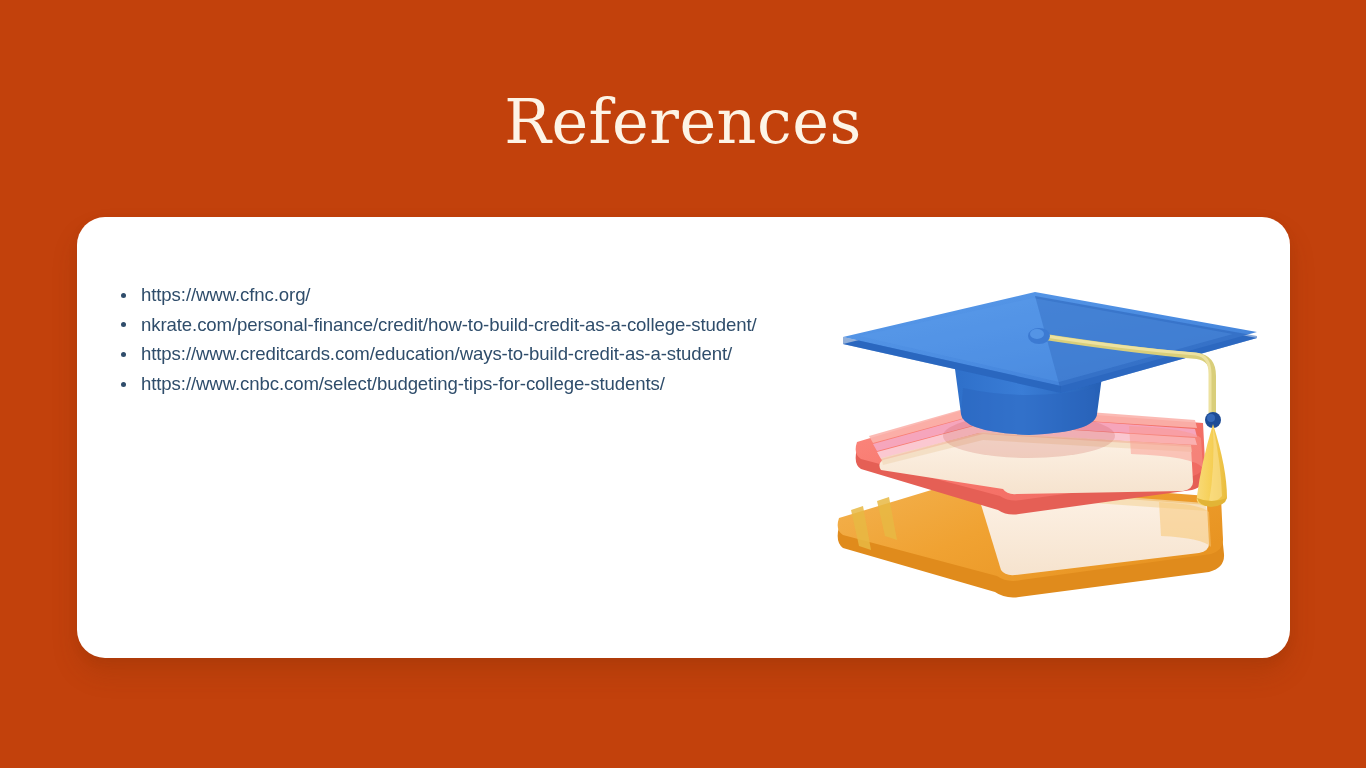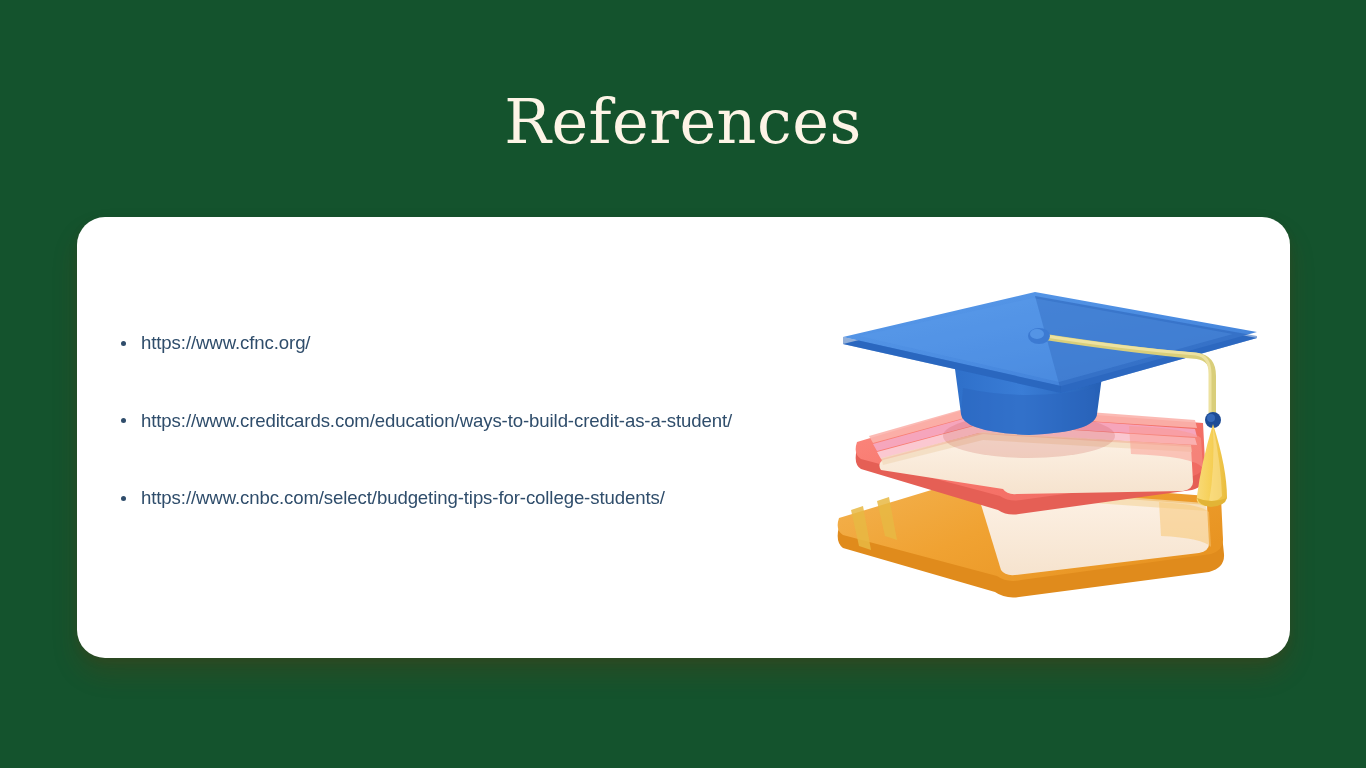--- a/index.html
+++ b/index.html
@@ -15,21 +15,21 @@
     background: #F26F20;
     font-family: "Liberation Sans", sans-serif;
     position: relative;
   }
 
   .slide {
     position: absolute;
     inset: 0;
     width: 1366px;
     height: 768px;
-    background: #14532d;
+    background: #c2410c;
   }
 
   
   .slide-title {
     position: absolute;
     top: 88px;
     left: 0;
     width: 1366px;
     text-align: center;
     font-family: "DejaVu Serif", "Liberation Serif", serif;
@@ -66,21 +66,20 @@
   .reference-item {
     position: relative;
     padding-left: 28px;
     color: #2F4D6B;
     font-family: "Liberation Sans", sans-serif;
     font-size: 18.6px;
     line-height: 29.7px;
     letter-spacing: -0.1px;
     word-break: normal;
     overflow-wrap: break-word;
-    margin-top: 48px;
   }
 
   .reference-item::before {
     content: "";
     position: absolute;
     left: 8px;
     top: 12.5px;
     width: 5px;
     height: 5px;
     border-radius: 50%;
@@ -103,20 +102,21 @@
 <body>
 
 <div class="slide">
 
   <h1 class="slide-title">References</h1>
 
   <div class="content-card">
 
     <ul class="reference-list">
       <li class="reference-item">https://www.cfnc.org/</li>
+      <li class="reference-item">nkrate.com/personal-finance/credit/how-to-build-credit-as-a-college-student/</li>
       <li class="reference-item">https://www.creditcards.com/education/ways-to-build-credit-as-a-student/</li>
       <li class="reference-item">https://www.cnbc.com/select/budgeting-tips-for-college-students/</li>
     </ul>
 
     <div class="illustration">
       <svg viewBox="0 0 440 320" xmlns="http://www.w3.org/2000/svg">
         <defs>
           <linearGradient id="capTop" x1="0" y1="0" x2="1" y2="1">
             <stop offset="0" stop-color="#5A9BEA"></stop>
             <stop offset="0.55" stop-color="#4A8BE0"></stop>

